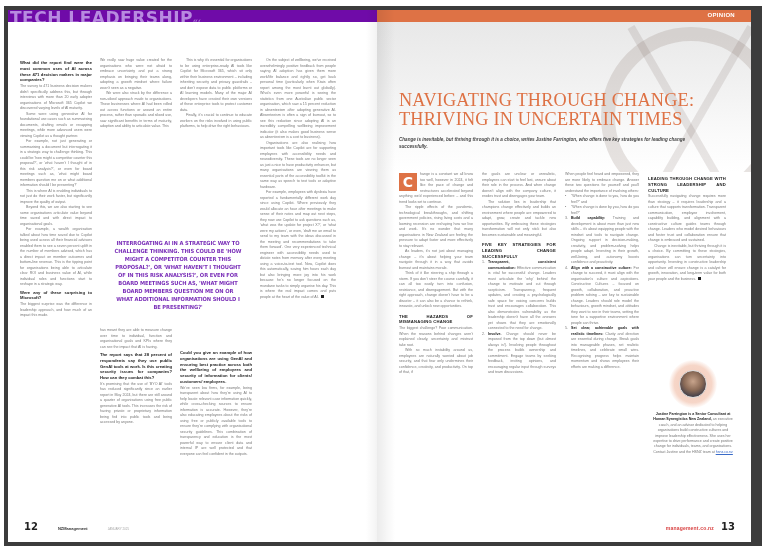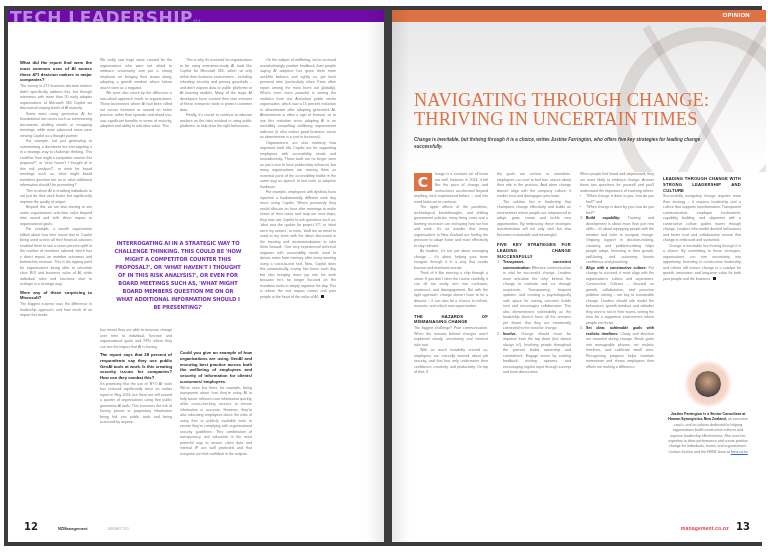--- a/index.html
+++ b/index.html
@@ -1,21 +1,21 @@
 <!DOCTYPE html>
 <html><head>
 <meta charset="utf-8">
 <style>
   * { box-sizing: border-box; margin: 0; padding: 0; }
   html, body { width: 768px; height: 558px; overflow: hidden; background: #ffffff; }
   body { font-family: "Liberation Sans", sans-serif; color: #333; position: relative; }
   .spread { position: absolute; left: 4px; top: 6px; width: 758px; height: 540px; background: #3c3c3c; padding: 22px; }
   .page { position: absolute; top: 4px; bottom: 4px; background: #fff; overflow: hidden; }
   .page-left { left: 4px; width: 376px; }
-  .page-right { left: 388px; width: 374px; }
+  .page-right { left: 373px; width: 374px; }
   .gutter { position: absolute; top: 0; bottom: 0; width: 18px; pointer-events: none; }
   .page-left .gutter { right: 0; background: linear-gradient(to right, rgba(0,0,0,0), rgba(0,0,0,0.08)); }
   .page-right .gutter { left: 0; background: linear-gradient(to left, rgba(0,0,0,0), rgba(0,0,0,0.08)); }
 
   .bar-left { position: absolute; top: 0; left: 0; right: 0; height: 12px; background: #6f0ba8; overflow: hidden; }
   .bar-left .title { font-family: "DejaVu Sans", sans-serif; font-weight: bold; font-size: 17px; line-height: 14px; color: #b88ae0; letter-spacing: 0.5px; padding-left: 2px; }
   .bar-left .chev { font-size: 9px; color: #b88ae0; }
   .bar-right { position: absolute; top: 0; left: 0; right: 0; height: 12px; background: #de7245; }
   .bar-right .label { position: absolute; right: 16px; top: 2px; font-size: 6px; font-weight: bold; color: #fff; letter-spacing: 0.3px; }
 

